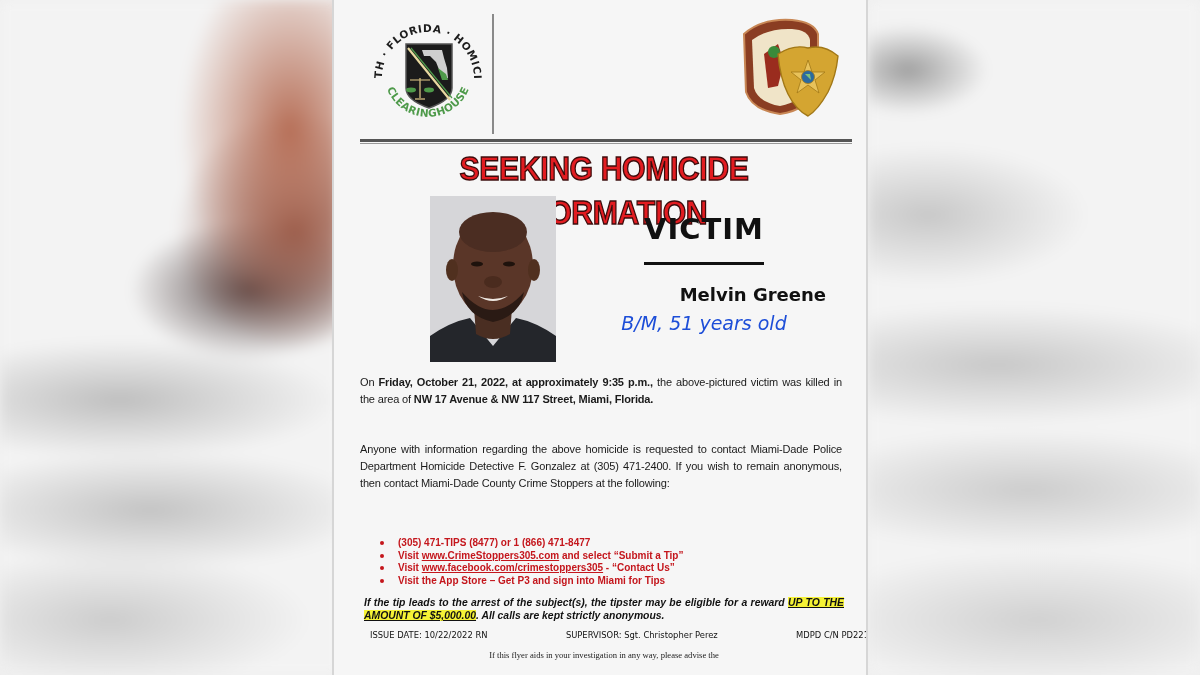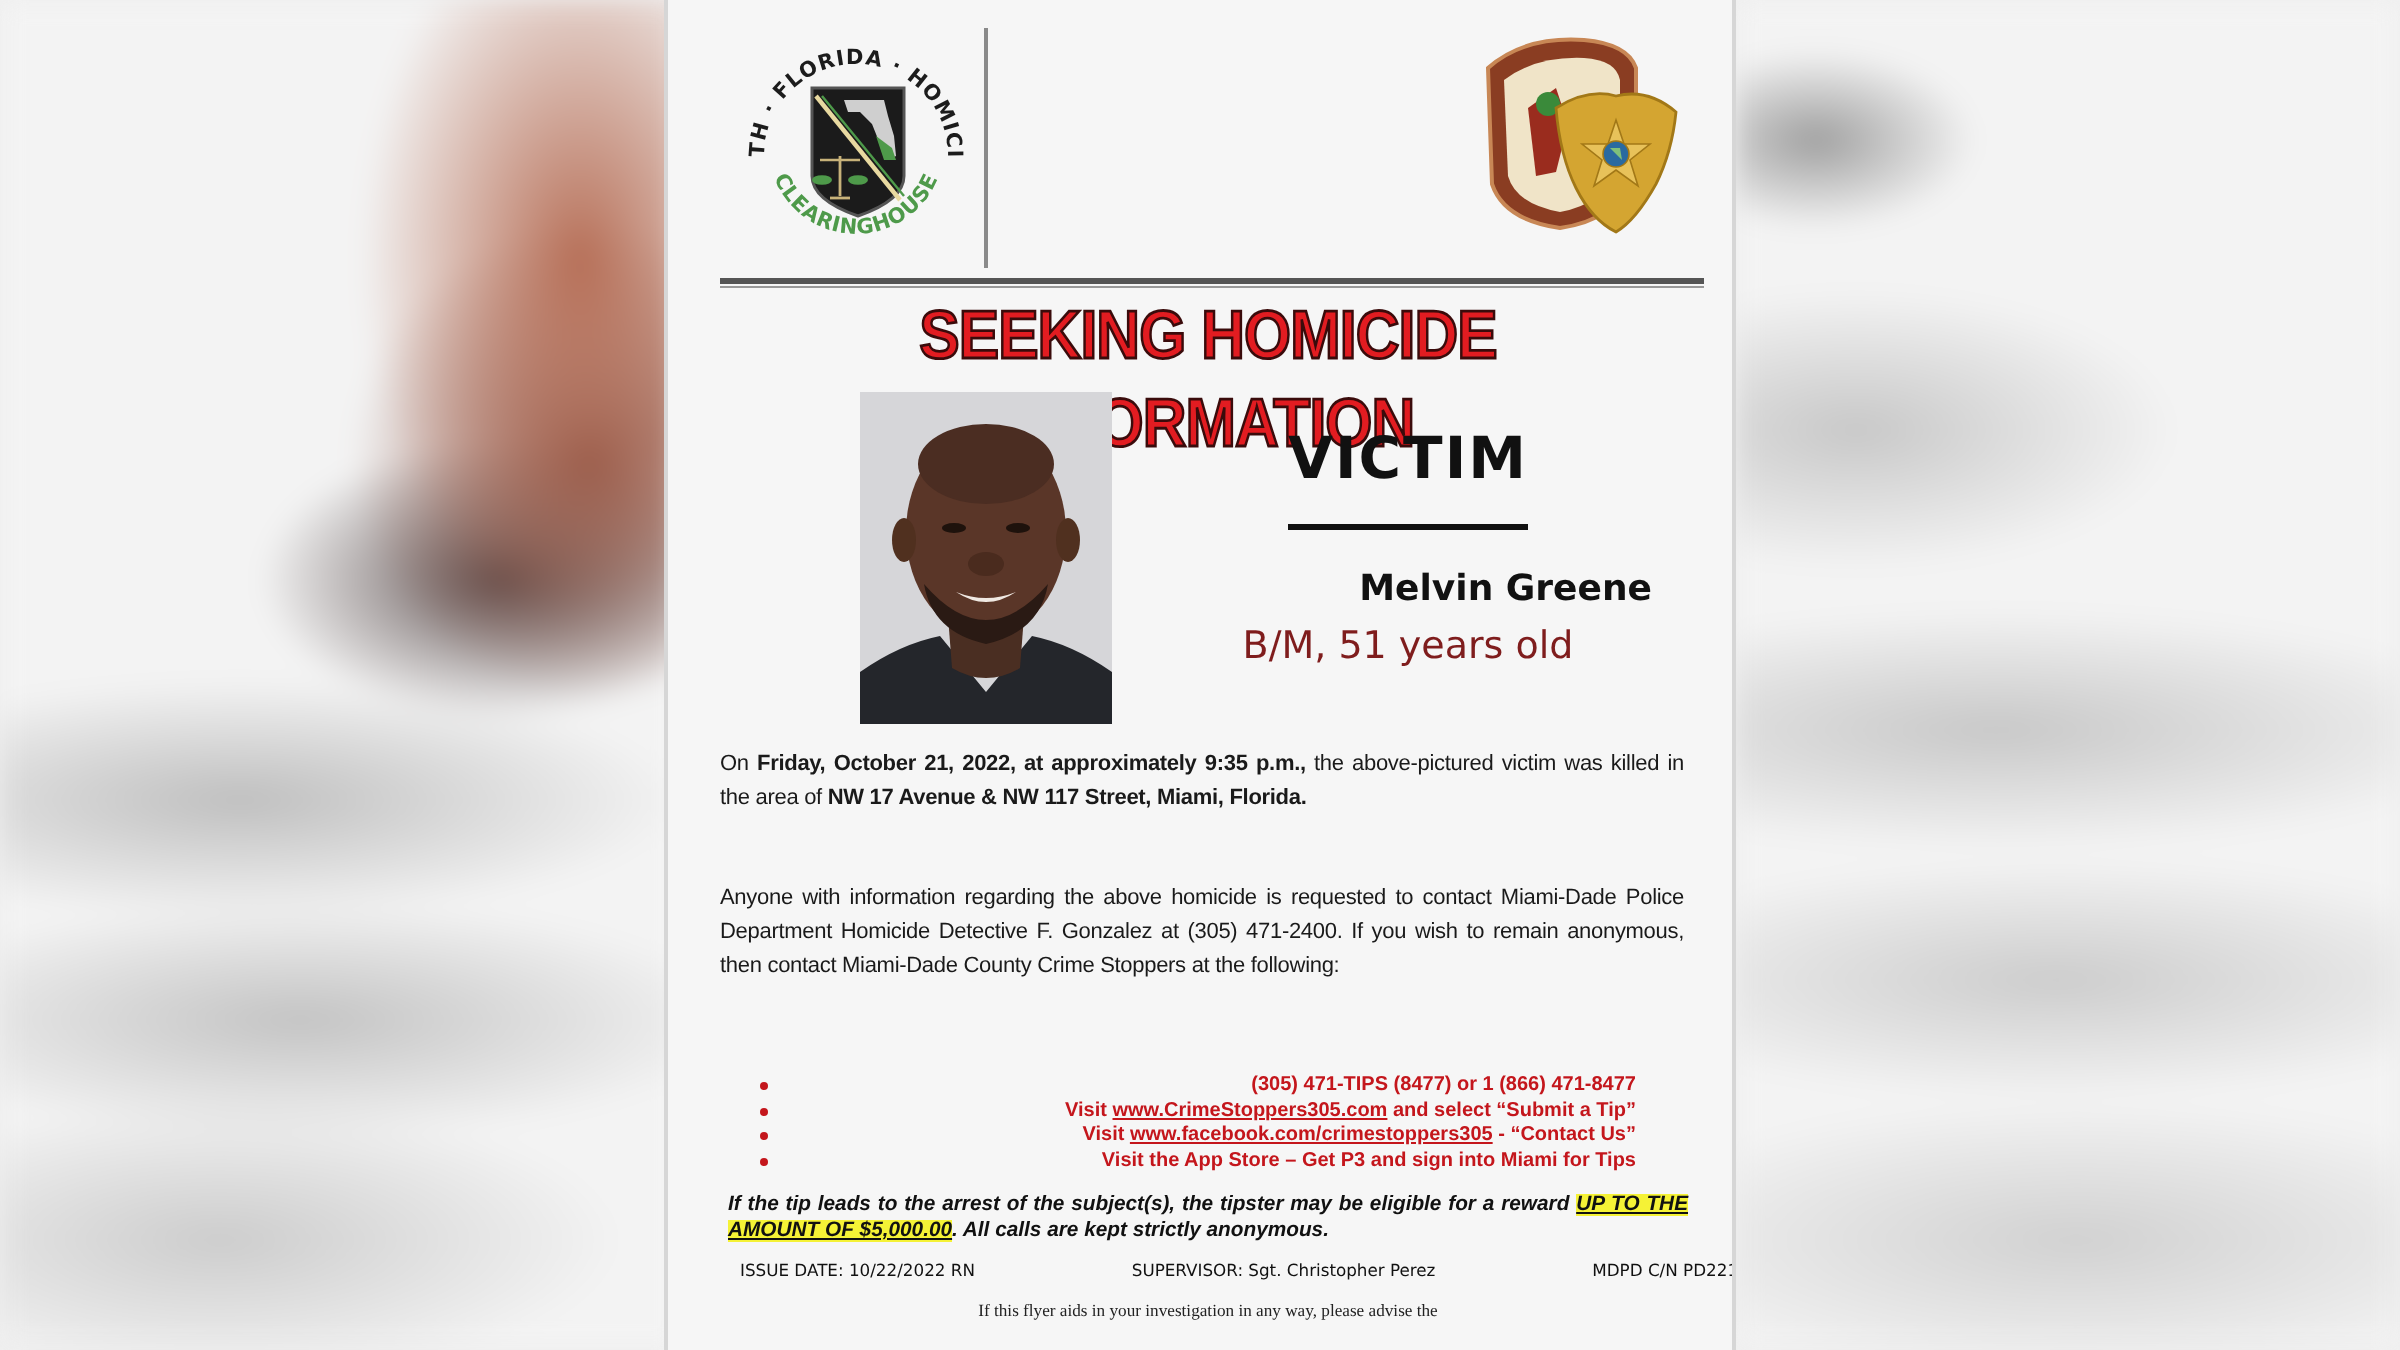--- a/index.html
+++ b/index.html
@@ -86,38 +86,38 @@
     font-family: "DejaVu Sans", sans-serif; font-weight: bold; font-size: 29px;
     color: #111; letter-spacing: 1px;
   }
   .victim-heading span { border-bottom: 3px solid #111; padding-bottom: 16px; }
   .victim-name {
     position: absolute; left: 248px; top: 284px; width: 244px; text-align: right;
     font-family: "DejaVu Sans", sans-serif; font-weight: bold; font-size: 18px; color: #111;
   }
   .victim-desc {
     position: absolute; left: 248px; top: 312px; width: 244px; text-align: center;
-    font-family: "DejaVu Sans", sans-serif; font-size: 19px; color: #7f1d1d;
+    font-family: "DejaVu Sans", sans-serif; font-size: 19px; color: #1d4ed8; font-style: italic;
   }
 
   .para {
     position: absolute; left: 26px; width: 482px;
     font-family: Liberation Sans, sans-serif; font-size: 11px; line-height: 17.2px;
     color: #1a1a1a; text-align: justify; letter-spacing: -0.15px;
   }
   .para1 { top: 374px; }
   .para2 { top: 441px; }
   .para b { font-weight: bold; }
 
   .tips {
     position: absolute; left: 44px; top: 537px; width: 440px; list-style: none;
     font-family: "Liberation Sans", sans-serif; font-weight: bold; font-size: 10px;
     line-height: 12.6px; color: #c4161c;
   }
-  .tips li { position: relative; padding-left: 20px; text-align: right; }
+  .tips li { position: relative; padding-left: 20px; }
   .tips li::before {
     content: ""; position: absolute; left: 2px; top: 4px; width: 4px; height: 4px;
     border-radius: 50%; background: #c4161c;
   }
   .tips .link { text-decoration: underline; }
 
   .reward {
     position: absolute; left: 30px; top: 596px; width: 480px;
     font-family: "Liberation Sans", sans-serif; font-weight: bold; font-style: italic;
     font-size: 10.4px; line-height: 13px; color: #111; text-align: justify;

